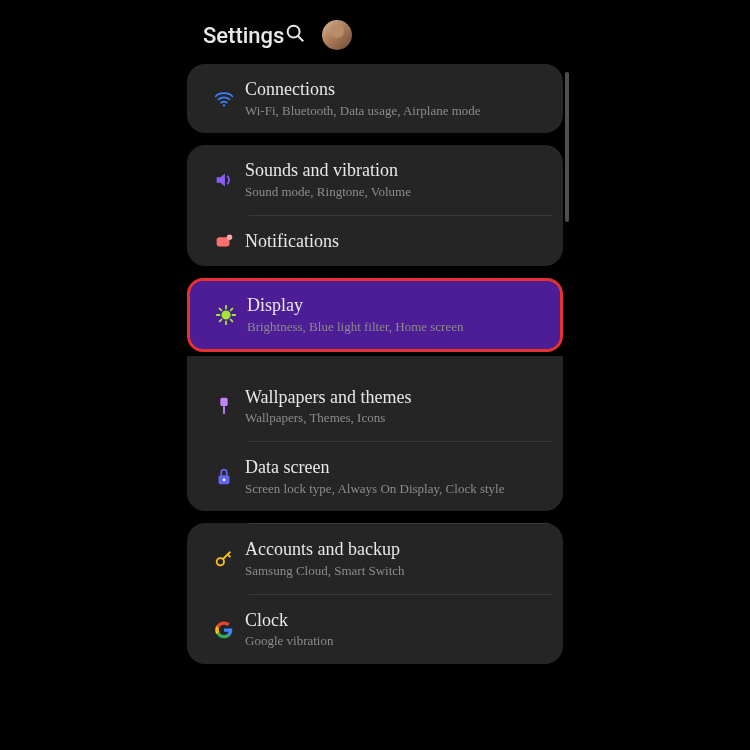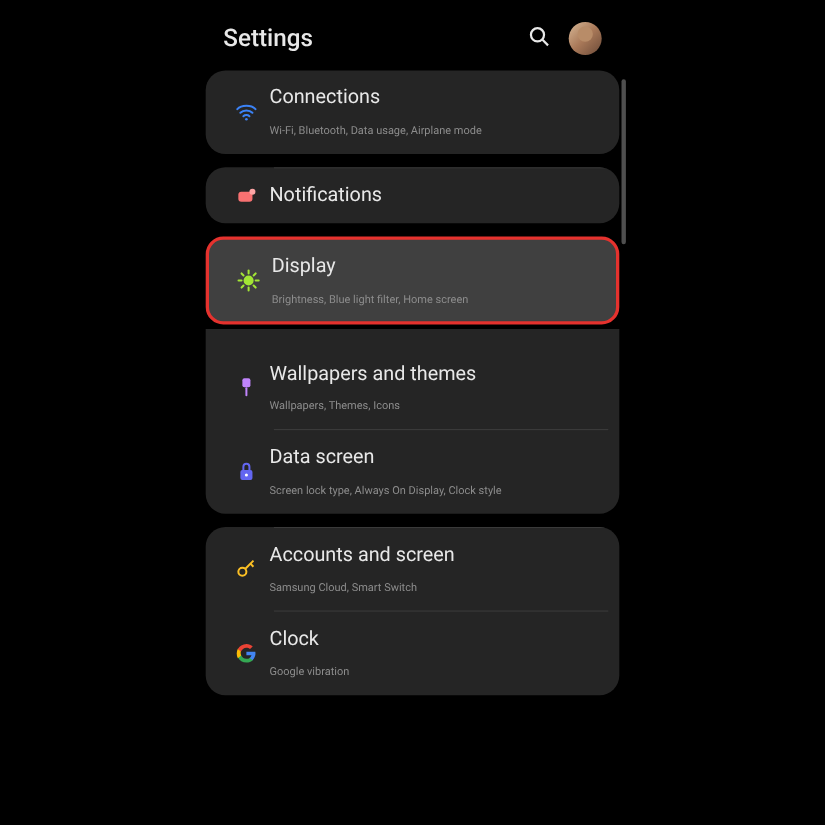--- a/index.html
+++ b/index.html
@@ -15,21 +15,20 @@
   .phone {
     width: 388px;
     height: 750px;
     background: #000;
     position: relative;
     overflow: hidden;
   }
   .header {
     display: flex;
     align-items: center;
-    justify-content: space-between;
     padding: 20px 22px 14px 22px;
   }
   .header-title {
     color: #e8e8e8;
     font-size: 22px;
     font-weight: 500;
   }
   .header-right {
     display: flex;
     align-items: center;
@@ -84,32 +83,34 @@
   .icon-box svg { width: 22px; height: 22px; }
   .text-col {
     flex: 1;
     min-width: 0;
   }
   .item-title {
     color: #e8e8e8;
     font-size: 18px;
     font-weight: 400;
     line-height: 1.25;
+    font-family: Liberation Serif, serif;
   }
   .item-sub {
     color: #8c8c8c;
-    font-size: 10px;
+    font-size: 13px;
     line-height: 1.3;
-    margin-top: 12px;
+    margin-top: 2px;
+    font-family: Liberation Serif, serif;
   }
   .highlighted {
     border: 3px solid #e5322e;
     border-radius: 16px;
     margin-bottom: 10px;
-    background:#404040;
+    background:#4c1d95;
     z-index: 5;
     position: relative;
   }
   .highlighted .item { padding: 13px 14px 13px 15px; }
   .group-after-highlight{
     border-top-left-radius:0;
     border-top-right-radius:0;
     margin-top:-6px;
     padding-top:16px;
   }
@@ -155,20 +156,32 @@
           </svg>
         </div>
         <div class="text-col">
           <div class="item-title">Connections</div>
           <div class="item-sub">Wi-Fi, Bluetooth, Data usage, Airplane mode</div>
         </div>
       </div>
     </div>
 
     <div class="group">
+      <div class="item">
+        <div class="icon-box">
+          <svg viewBox="0 0 24 24" fill="#8b5cf6">
+            <path d="M4 9 H8 L13 5 V19 L8 15 H4 Z"></path>
+            <path d="M16 8 C18 10, 18 14, 16 16" fill="none" stroke="#8b5cf6" stroke-width="2" stroke-linecap="round"></path>
+          </svg>
+        </div>
+        <div class="text-col">
+          <div class="item-title">Sounds and vibration</div>
+          <div class="item-sub">Sound mode, Ringtone, Volume</div>
+        </div>
+      </div>
       <div class="divider"></div>
       <div class="item">
         <div class="icon-box">
           <svg viewBox="0 0 24 24" fill="#f87171">
             <rect x="4" y="8" width="14" height="10" rx="3"></rect>
             <circle cx="18" cy="8" r="3" fill="#fca5a5"></circle>
           </svg>
         </div>
         <div class="text-col">
           <div class="item-title">Notifications</div>
@@ -231,21 +244,21 @@
       <div class="divider"></div>
       <div class="item">
         <div class="icon-box">
           <svg viewBox="0 0 24 24" fill="#fbbf24" stroke="#fbbf24" stroke-width="2">
             <circle cx="8" cy="15" r="4" fill="none"></circle>
             <line x1="11" y1="12" x2="19" y2="4"></line>
             <line x1="16" y1="7" x2="19" y2="10"></line>
           </svg>
         </div>
         <div class="text-col">
-          <div class="item-title">Accounts and screen</div>
+          <div class="item-title">Accounts and backup</div>
           <div class="item-sub">Samsung Cloud, Smart Switch</div>
         </div>
       </div>
       <div class="divider"></div>
       <div class="item">
         <div class="icon-box">
           <svg viewBox="0 0 24 24">
             <path fill="#4285F4" d="M21 12.2c0-.7-.06-1.2-.18-1.8H12v3.4h5c-.2 1.1-.9 2.1-1.9 2.7v2.2h3c1.8-1.7 2.9-4.1 2.9-6.5z"></path>
             <path fill="#34A853" d="M12 21c2.6 0 4.7-.9 6.3-2.3l-3-2.2c-.8.6-1.9.9-3.3.9-2.5 0-4.6-1.7-5.4-4H3.5v2.3C5.1 18.9 8.3 21 12 21z"></path>
             <path fill="#FBBC05" d="M6.6 13.4c-.2-.6-.3-1.2-.3-1.9s.1-1.3.3-1.9V7.3H3.5C2.8 8.7 2.4 10.3 2.4 12s.4 3.3 1.1 4.7l3.1-2.3z"></path>

